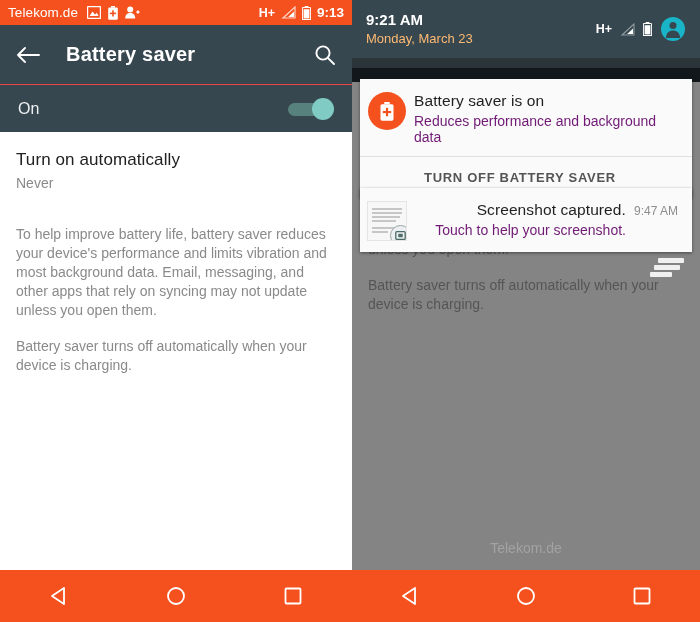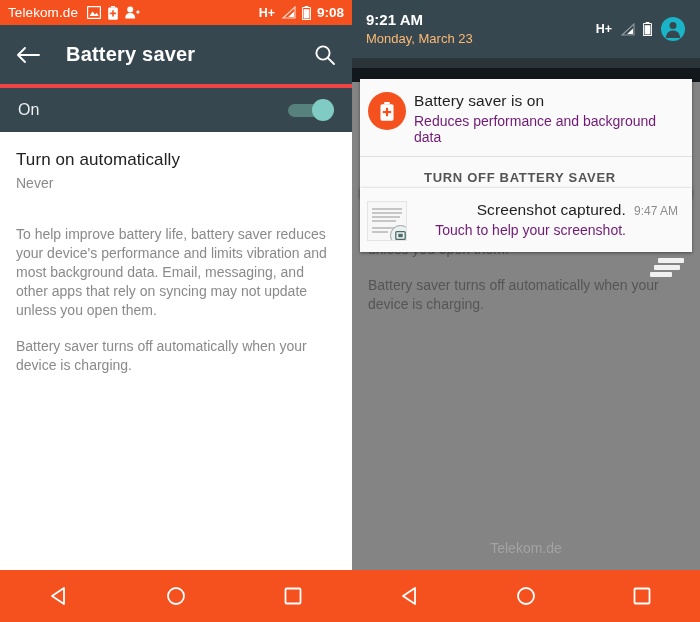--- a/index.html
+++ b/index.html
@@ -43,21 +43,21 @@
     color:#ffffff;font-size:20px;font-weight:bold;margin-left:26px;
     letter-spacing:.2px;
   }
   .appbar-spacer{flex:1;}
 
   
   .switchrow{
     position:absolute;top:84px;left:0;right:0;height:48px;
     background:#37474f;display:flex;align-items:center;
     padding:0 18px;box-sizing:border-box;
-    border-top:4px solid #ef4444;
+    border-top:1px solid #ef4444;
   }
   .switchrow-label{color:#eceff1;font-size:16px;}
   .switchrow-spacer{flex:1;}
   .toggle{position:relative;width:46px;height:22px;}
   .toggle-track{
     position:absolute;left:0;top:5px;width:36px;height:13px;border-radius:7px;
     background:#5d8c85;opacity:.85;
   }
   .toggle-thumb{
     position:absolute;right:0;top:0;width:22px;height:22px;border-radius:50%;
@@ -206,21 +206,21 @@
               <path d="M13 5.4 L13 11 L7.2 11 Z" fill="#ffffff"></path>
             </svg>
         </span>
         <span class="ico">
           <svg width="9" height="14" viewBox="0 0 9 14">
               <rect x="2.7" y="0" width="3.6" height="1.5" fill="#ffffff"></rect>
               <rect x="0.3" y="1.5" width="8.4" height="12.2" rx="1" fill="none" stroke="#ffffff" stroke-width="1.2"></rect>
               <rect x="1.6" y="3.2" width="5.8" height="9.2" fill="#ffffff"></rect>
             </svg>
         </span>
-        <span class="sb-time">9:08</span>
+        <span class="sb-time">9:13</span>
       </span>
     </div>
 
     <div class="appbar">
       <span class="ico">
         <svg width="24" height="20" viewBox="0 0 24 20">
             <path d="M23 10 L2 10 M9 3 L2 10 L9 17" fill="none" stroke="#ffffff" stroke-width="1.9" stroke-linecap="round" stroke-linejoin="round"></path>
           </svg>
       </span>
       <span class="appbar-title">Battery saver</span>

